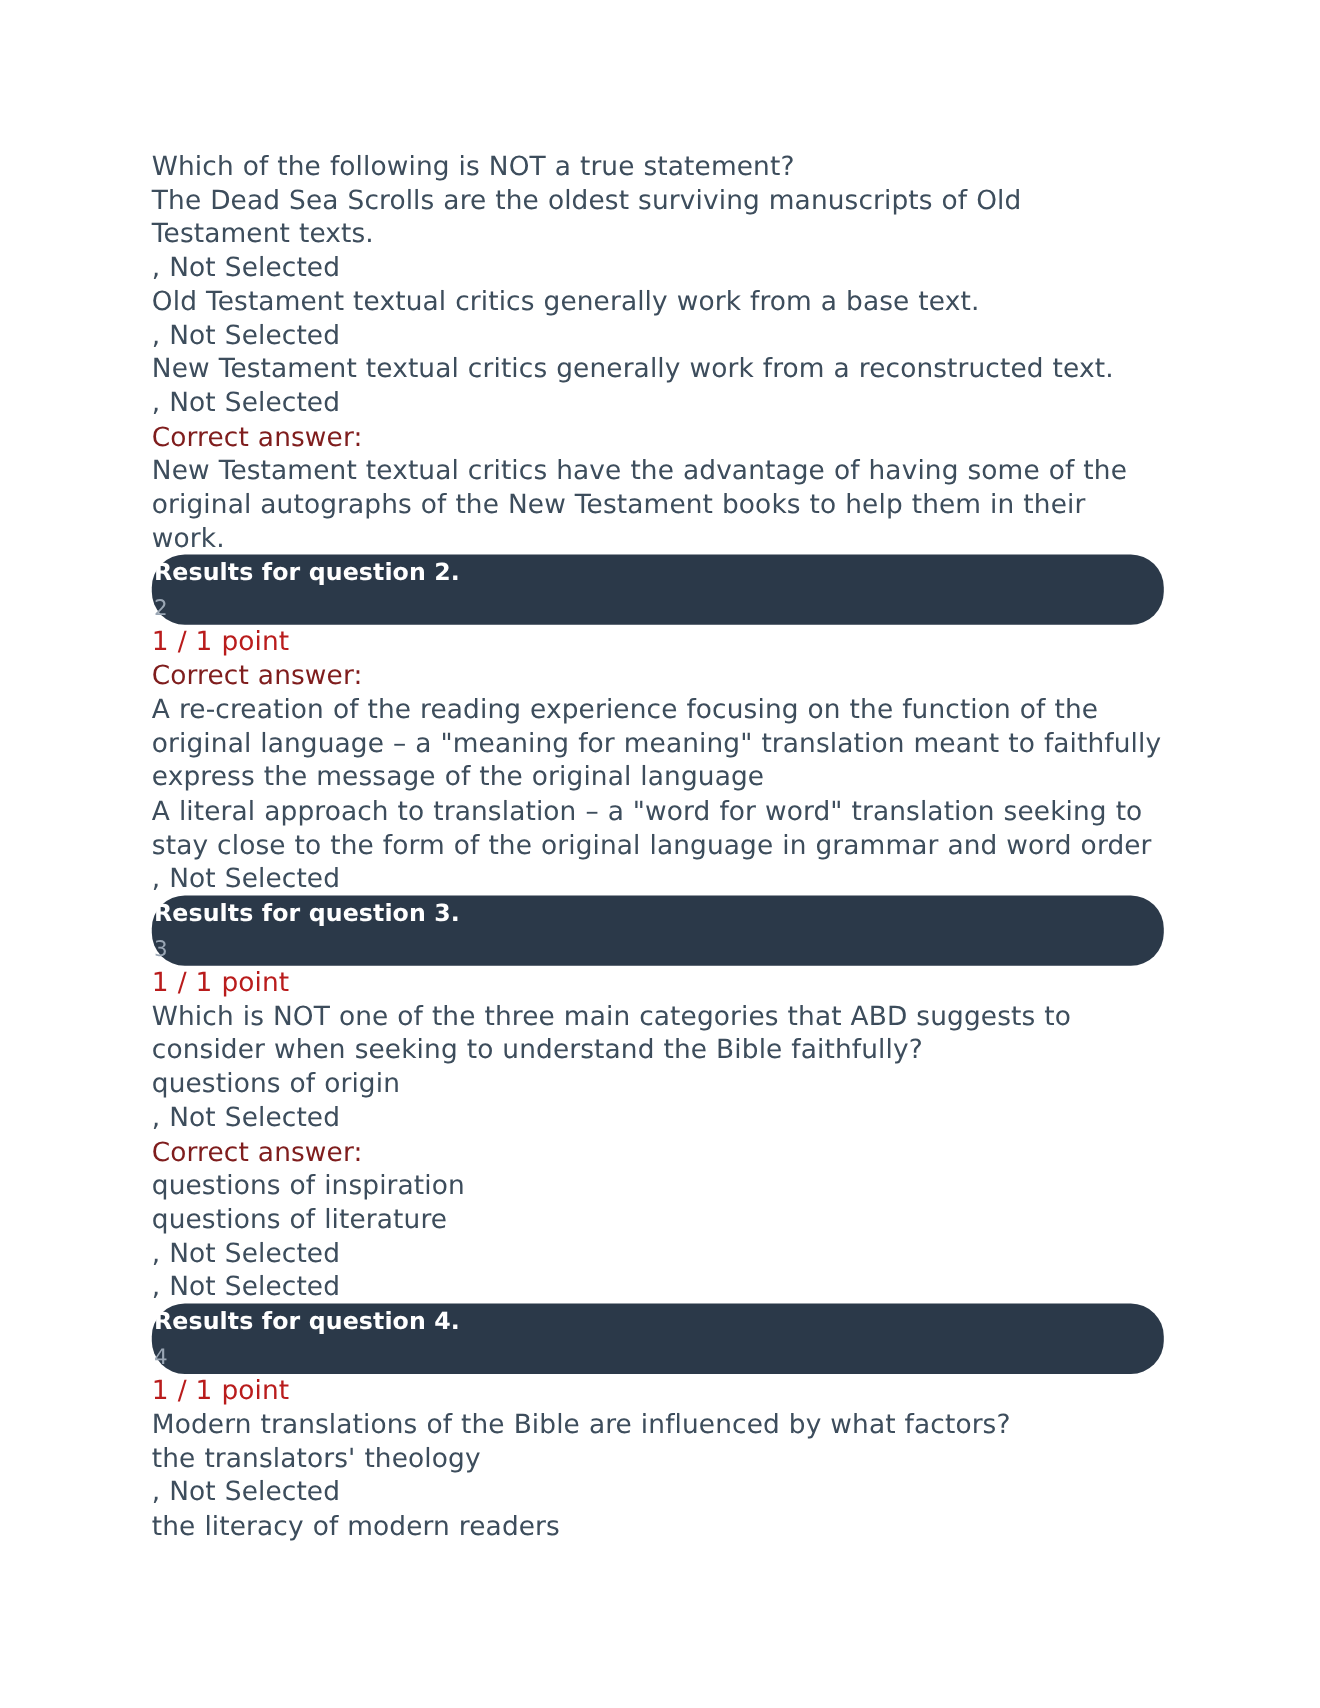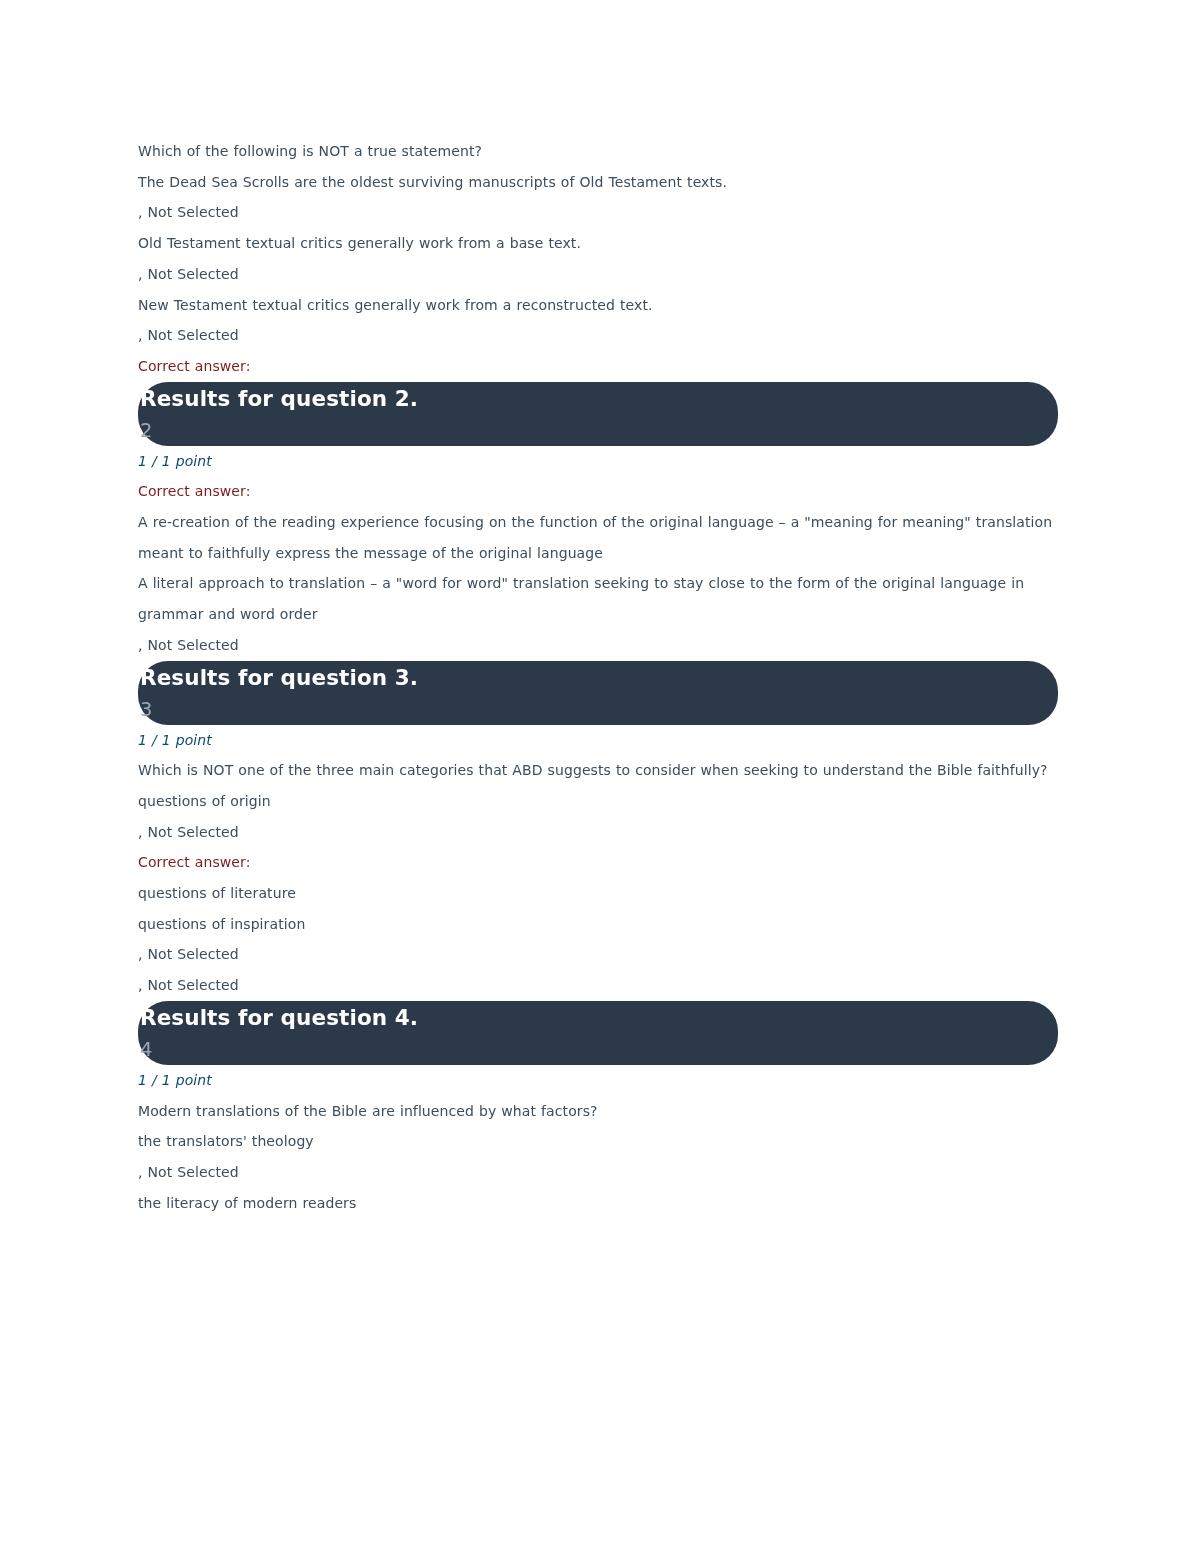--- a/index.html
+++ b/index.html
@@ -22,33 +22,32 @@
     height: 1553px;
     background: #ffffff;
   }
   .content {
     position: absolute;
     left: 138px;
     top: 136px;
     width: 920px;
   }
   .line {
-    font-size: 14px;
+    font-size: 24px;
     line-height: 30.7px;
     color: #3d4d5c;
     letter-spacing: 0.1px;
     white-space: normal;
     word-spacing: 0.4px;
   }
   .line.strong-dark {
     color: #7f1d1d;
   }
   .line.points {
-    color: #0c4a6e;
-    font-style: italic;
+    color: #b91c1c;
   }
   .banner {
     background: #2b3949;
     width: 920px;
     margin: 0;
     padding: 0;
     box-sizing: border-box;
     border-radius: 30px;
   }
   .banner-title {
@@ -74,20 +73,21 @@
 
     <div>
       <div class="line">Which of the following is NOT a true statement?</div>
       <div class="line">The Dead Sea Scrolls are the oldest surviving manuscripts of Old Testament texts.</div>
       <div class="line">, Not Selected</div>
       <div class="line">Old Testament textual critics generally work from a base text.</div>
       <div class="line">, Not Selected</div>
       <div class="line">New Testament textual critics generally work from a reconstructed text.</div>
       <div class="line">, Not Selected</div>
       <div class="line strong-dark">Correct answer:</div>
+      <div class="line">New Testament textual critics have the advantage of having some of the original autographs of the New Testament books to help them in their work.</div>
     </div>
 
     <div class="banner">
       <div class="banner-title">Results for question 2.</div>
       <div class="banner-num">2</div>
     </div>
     <div>
       <div class="line points">1 / 1 point</div>
       <div class="line strong-dark">Correct answer:</div>
       <div class="line">A re-creation of the reading experience focusing on the function of the original language – a "meaning for meaning" translation meant to faithfully express the message of the original language</div>
@@ -98,22 +98,22 @@
     <div class="banner">
       <div class="banner-title">Results for question 3.</div>
       <div class="banner-num">3</div>
     </div>
     <div>
       <div class="line points">1 / 1 point</div>
       <div class="line">Which is NOT one of the three main categories that ABD suggests to consider when seeking to understand the Bible faithfully?</div>
       <div class="line">questions of origin</div>
       <div class="line">, Not Selected</div>
       <div class="line strong-dark">Correct answer:</div>
+      <div class="line">questions of inspiration</div>
       <div class="line">questions of literature</div>
-      <div class="line">questions of inspiration</div>
       <div class="line">, Not Selected</div>
       <div class="line">, Not Selected</div>
     </div>
 
     <div class="banner">
       <div class="banner-title">Results for question 4.</div>
       <div class="banner-num">4</div>
     </div>
     <div>
       <div class="line points">1 / 1 point</div>

